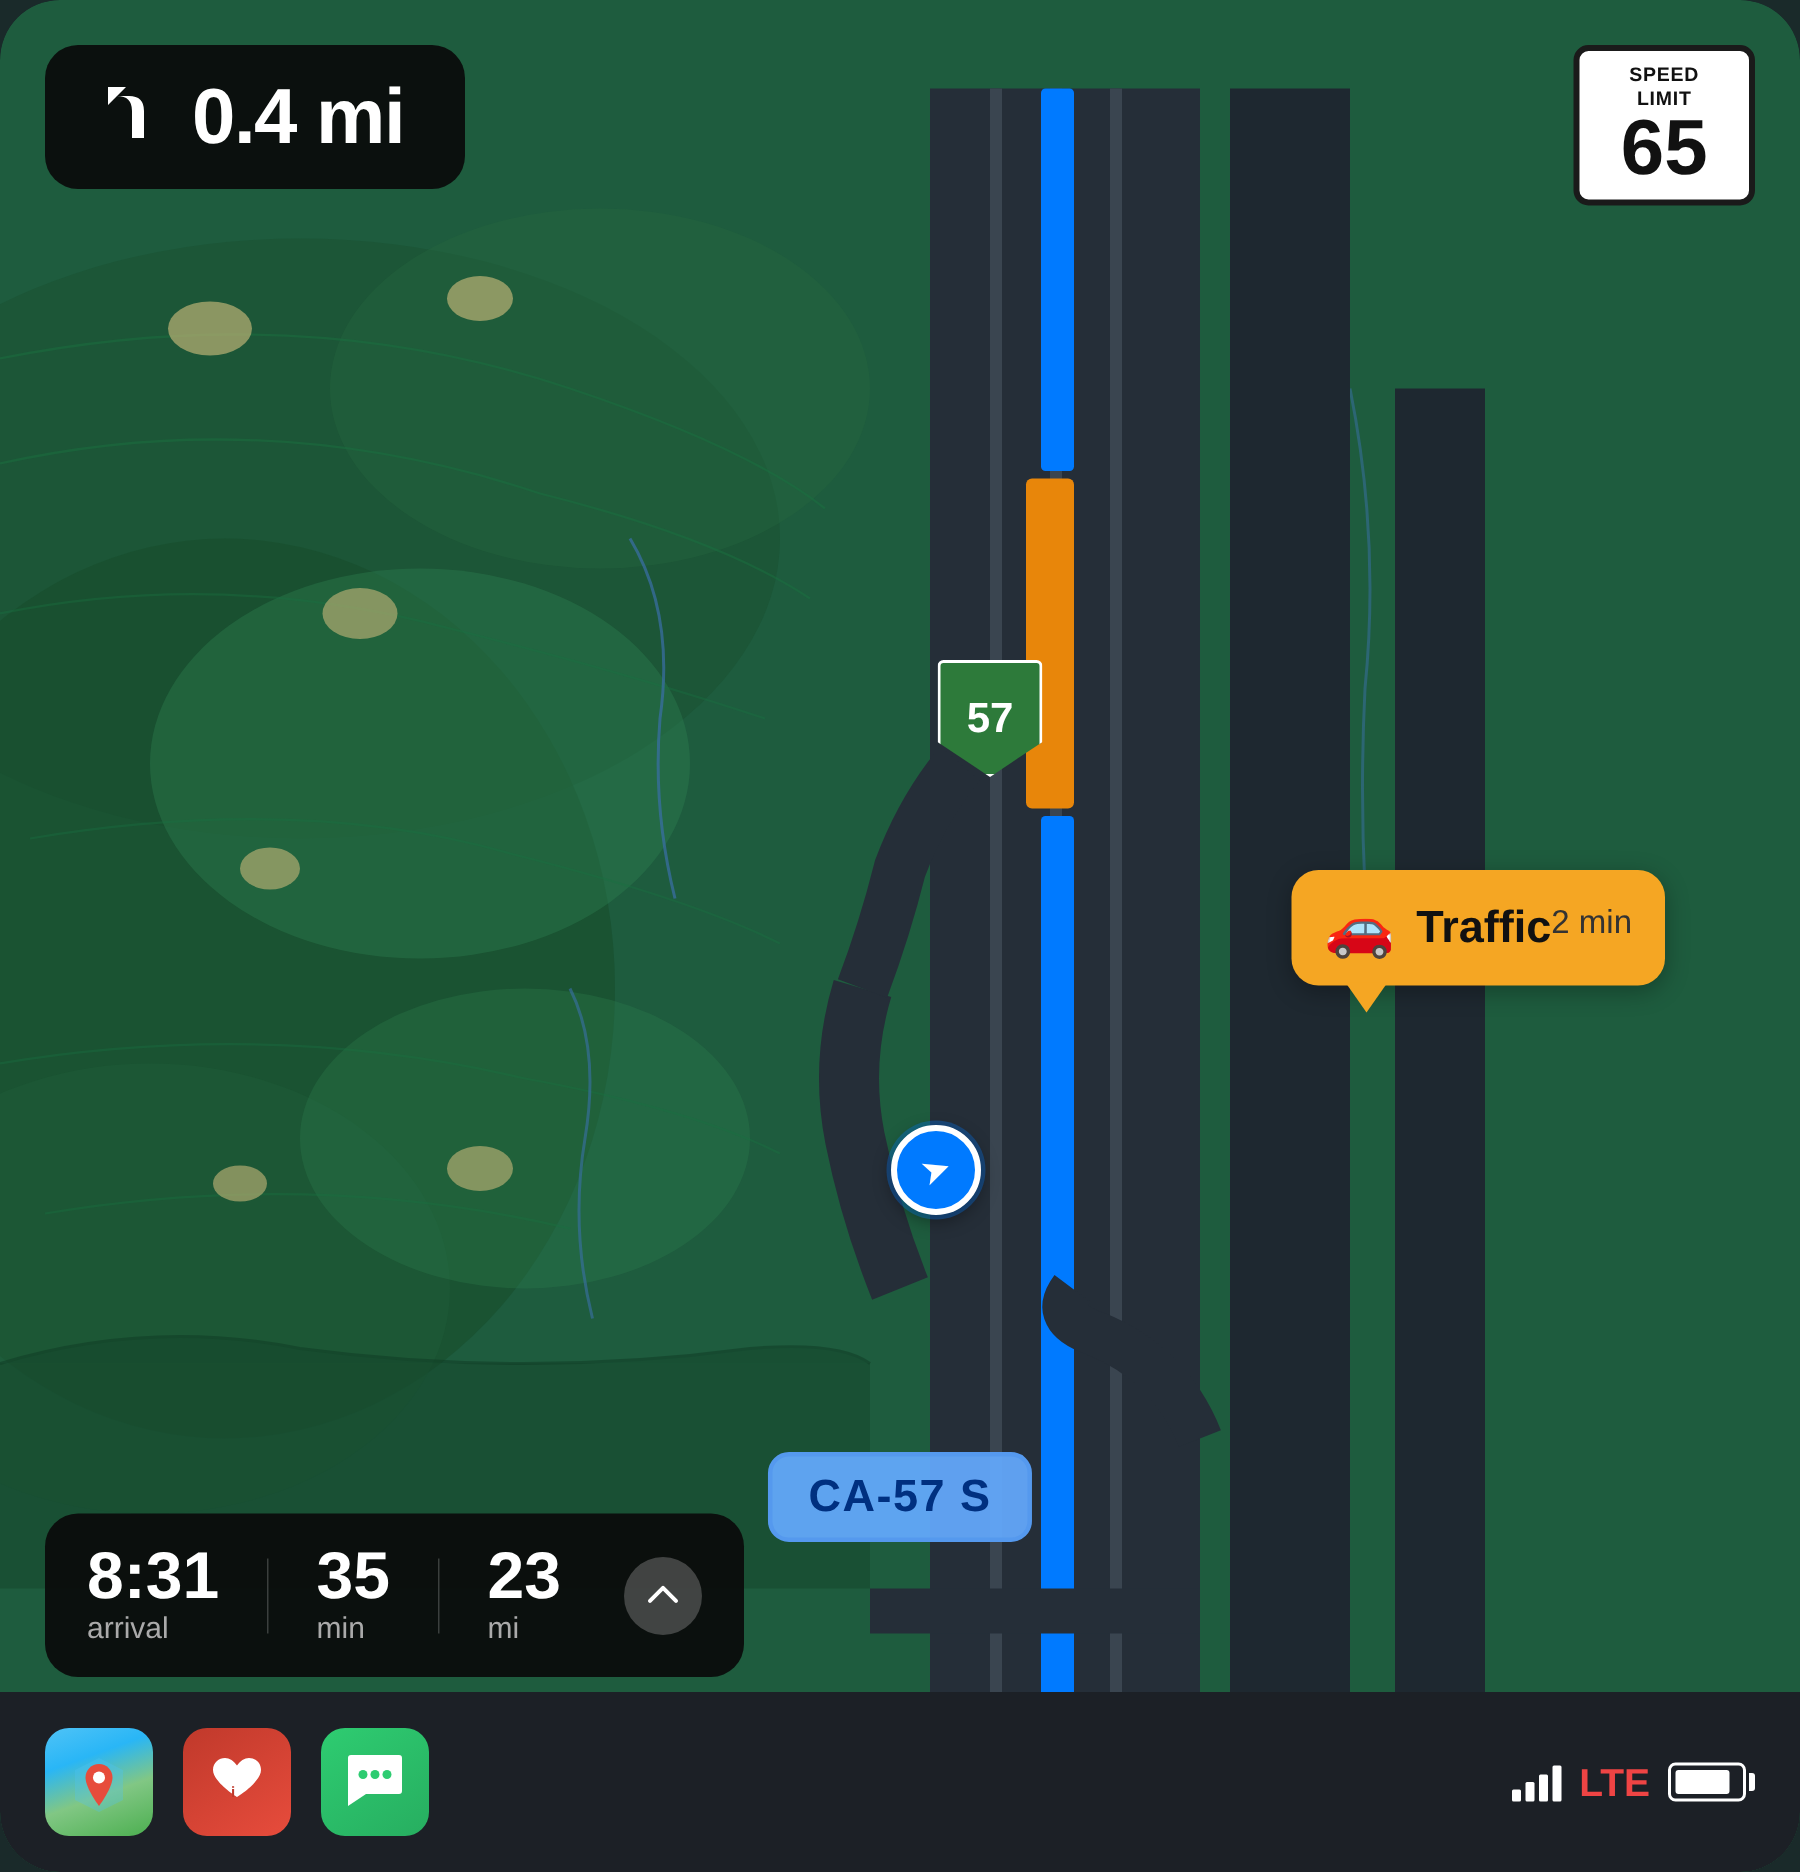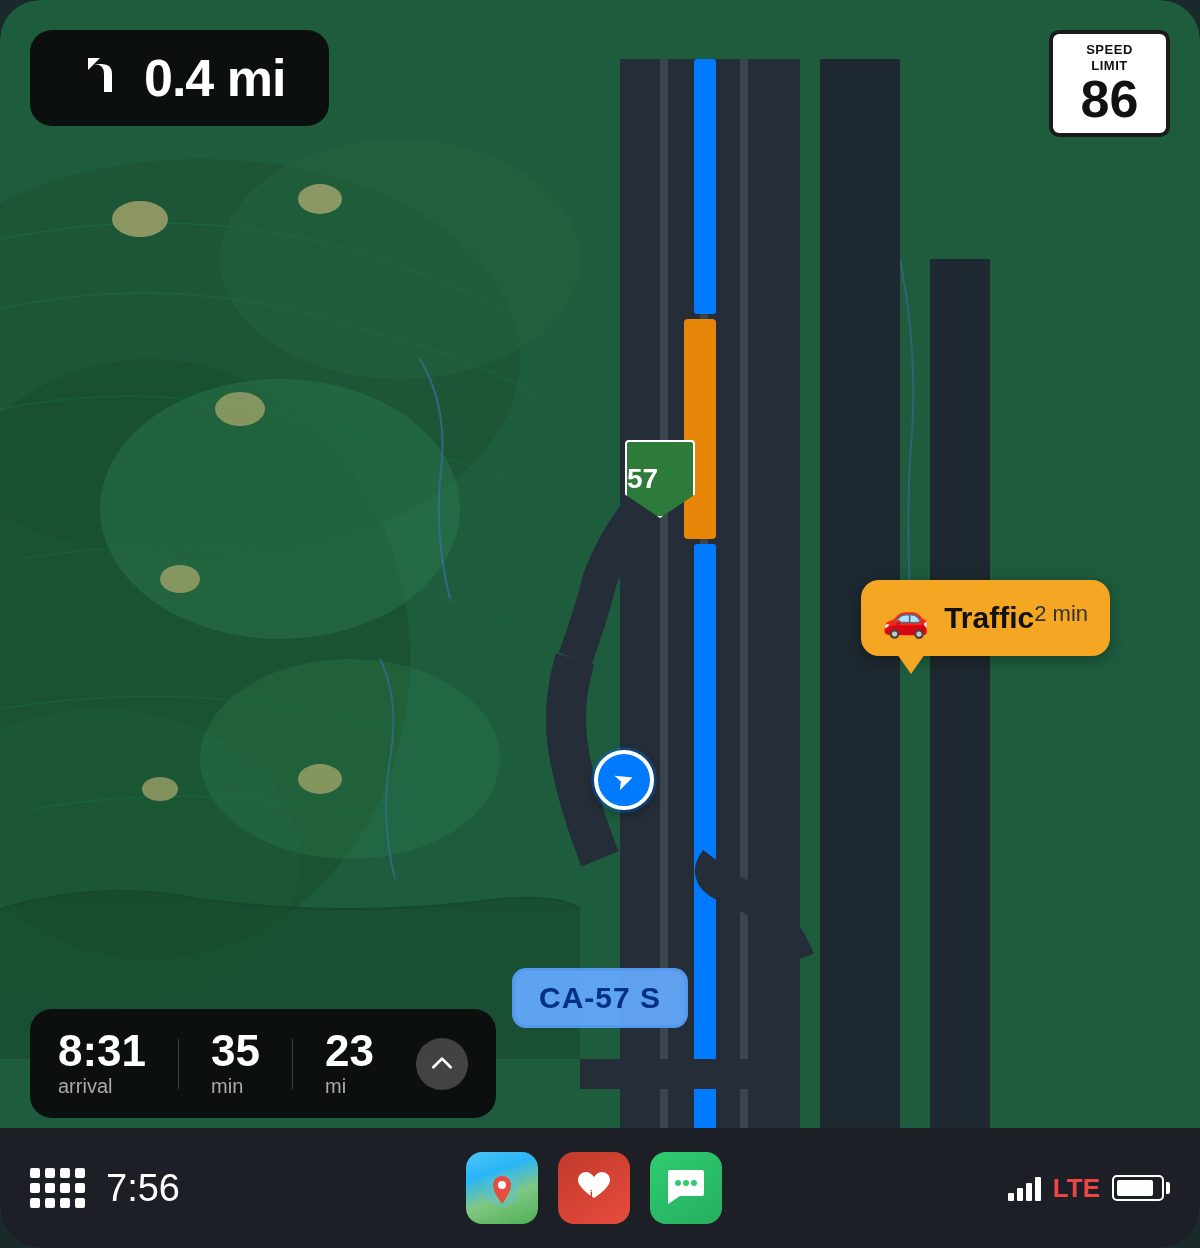--- a/index.html
+++ b/index.html
@@ -37,21 +37,21 @@
       width: 100%; height: 100%;
     }
 
     
     #nav-instruction {
       position: absolute;
       top: 30px;
       left: 30px;
       background: rgba(10,10,10,0.92);
       border-radius: 22px;
-      padding: 18px 44px;
+      padding: 18px 28px;
       display: flex;
       align-items: center;
       gap: 18px;
       min-width: 280px;
     }
 
     .turn-arrow {
       width: 52px;
       height: 52px;
       display: flex;
@@ -173,21 +173,21 @@
       transform: translateX(-50%);
     }
 
     .shield-shape {
       width: 70px;
       height: 78px;
       background: #2d7a3a;
       clip-path: polygon(0% 0%, 100% 0%, 100% 70%, 50% 100%, 0% 70%);
       display: flex;
       align-items: center;
-      justify-content: flex-start;
+      justify-content: center;
       border: 2px solid white;
       border-radius: 4px 4px 0 0;
       padding-top: 8px;
     }
 
     .shield-number {
       font-size: 28px;
       font-weight: 800;
       color: white;
       margin-top: -8px;
@@ -491,21 +491,21 @@
       <svg viewBox="0 0 48 48" xmlns="http://www.w3.org/2000/svg">
 
         <path d="M 36,38 L 36,20 Q 36,10 26,10 L 18,10 L 24,4 L 12,4 L 12,16 L 18,10 Q 28,10 28,20 L 28,38 Z" fill="white"></path>
       </svg>
     </div>
     <span class="nav-distance">0.4 mi</span>
   </div>
 
   <div id="speed-limit">
     <div class="speed-limit-header">SPEED<br>LIMIT</div>
-    <div class="speed-limit-number">86</div>
+    <div class="speed-limit-number">65</div>
   </div>
 
   <div id="trip-info">
     <div class="trip-stat">
       <span class="trip-value">8:31</span>
       <span class="trip-label">arrival</span>
     </div>
     <div class="trip-divider"></div>
     <div class="trip-stat">
       <span class="trip-value">35</span>
@@ -518,37 +518,20 @@
     </div>
     <div class="expand-btn">
       <svg viewBox="0 0 24 24" xmlns="http://www.w3.org/2000/svg">
         <path d="M 4,15 L 12,7 L 20,15" stroke="white" stroke-width="2.5" fill="none" stroke-linecap="round" stroke-linejoin="round"></path>
       </svg>
     </div>
   </div>
 </div>
 
 <div id="bottom-bar">
-  <div class="dock-left">
-    <div class="grid-icon">
-      <div class="grid-dot"></div>
-      <div class="grid-dot"></div>
-      <div class="grid-dot"></div>
-      <div class="grid-dot"></div>
-      <div class="grid-dot"></div>
-      <div class="grid-dot"></div>
-      <div class="grid-dot"></div>
-      <div class="grid-dot"></div>
-      <div class="grid-dot"></div>
-      <div class="grid-dot"></div>
-      <div class="grid-dot"></div>
-      <div class="grid-dot"></div>
-    </div>
-    <span class="dock-time">7:56</span>
-  </div>
 
   <div class="dock-apps">
     <div class="app-icon app-maps-inner">
       <svg width="52" height="52" viewBox="0 0 52 52">
         <rect width="52" height="52" fill="none" rx="12"></rect>
         <polygon points="26,10 42,18 42,38 26,46 10,38 10,18" fill="#4fc3f7" opacity="0.3"></polygon>
 
         <path d="M 26,14 C 21,14 17,18 17,23 C 17,30 26,42 26,42 C 26,42 35,30 35,23 C 35,18 31,14 26,14 Z" fill="#e74c3c"></path>
         <circle cx="26" cy="23" r="4" fill="white"></circle>
       </svg>

